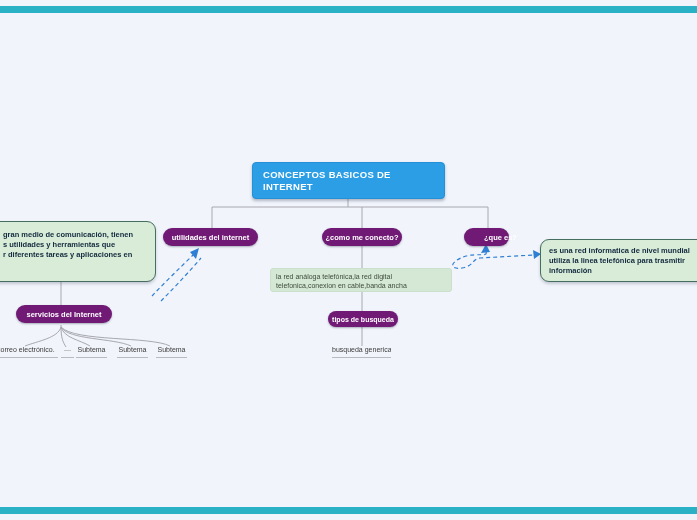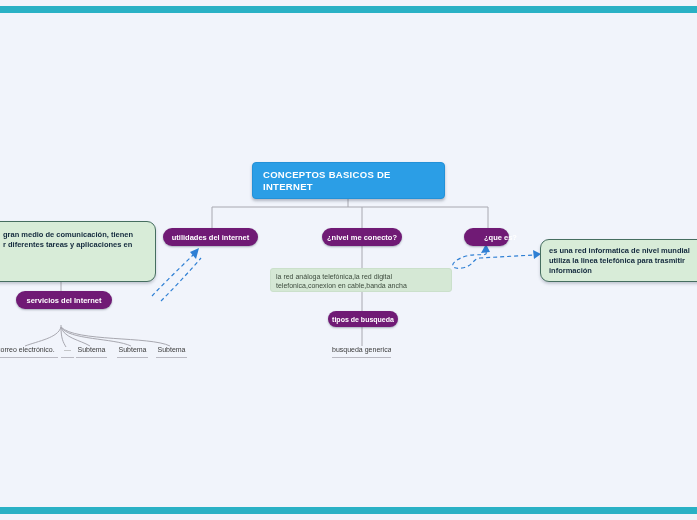--- a/index.html
+++ b/index.html
@@ -25,21 +25,21 @@
   }
 
   .branch{
     background:#701a75; border-radius:9px; color:#fff; font-weight:bold;
     font-size:7.5px; display:flex; align-items:center; justify-content:center;
     box-shadow:0 1px 2px rgba(60,70,90,.4); white-space:nowrap;
   }
   #node-utilidades{left:163px; top:228px; width:95px; height:18px;}
   #node-como     {left:322px; top:228px; width:80px; height:18px;}
   #node-quees    {left:464px; top:228px; width:45px; height:18px;padding-left:28px;}
-  #node-servicios{left:16px;  top:291px; width:96px; height:18px;text-align:right;}
+  #node-servicios{left:16px;  top:305px; width:96px; height:18px;text-align:right;}
   #node-tipos    {left:328px; top:311px; width:70px; height:16px; font-size:7px;}
 
   .note{
     background:#d8ecd8; border:1.5px solid #466e60; border-radius:9px;
     color:#13293d; font-weight:bold; font-size:7.5px; line-height:10px;
     box-shadow:0 2px 3px rgba(60,70,90,.25);
   }
   .note .line{white-space:nowrap;}
   #note-left{left:-48px; top:221px; width:204px; height:61px; padding:8px 6px 6px 50px;}
   #note-right{left:540px; top:239px; width:170px; height:43px; padding:6px 8px;}
@@ -93,27 +93,28 @@
     <g stroke="#2e7fd4" stroke-width="1.2" fill="none" stroke-dasharray="4,3">
       <path d="M486,252 C488,257 478,253 466,256 C450,261 448,270 462,268 C474,266 472,259 480,258 L534,255"></path>
     </g>
     <path d="M486,244 L481,253 L490,252 Z" fill="#2e7fd4" stroke="none"></path>
     <path d="M541,254 L533,250 L534,259 Z" fill="#2e7fd4" stroke="none"></path>
   </svg>
 
   <div class="node root-node">CONCEPTOS BASICOS DE INTERNET</div>
 
   <div id="node-utilidades" class="node branch">utilidades del internet</div>
-  <div id="node-como" class="node branch">¿nivel me conecto?</div>
+  <div id="node-como" class="node branch">¿como me conecto?</div>
   <div id="node-quees" class="node branch">¿que es?</div>
   <div id="node-servicios" class="node branch">servicios del Internet</div>
   <div id="node-tipos" class="node branch">tipos de busqueda</div>
 
   <div id="note-left" class="node note">
     <div class="line">gran medio de comunicación, tienen</div>
+    <div class="line">s utilidades y herramientas que</div>
     <div class="line">r diferentes tareas y aplicaciones en</div>
   </div>
 
   <div id="note-middle">la red análoga telefónica,la red digital telefonica,conexion en cable,banda ancha</div>
 
   <div id="note-right" class="node note">
     <div class="line">es una red informatica de nivel mundial</div>
     <div class="line">utiliza la linea telefónica para trasmitir</div>
     <div class="line">información</div>
   </div>

